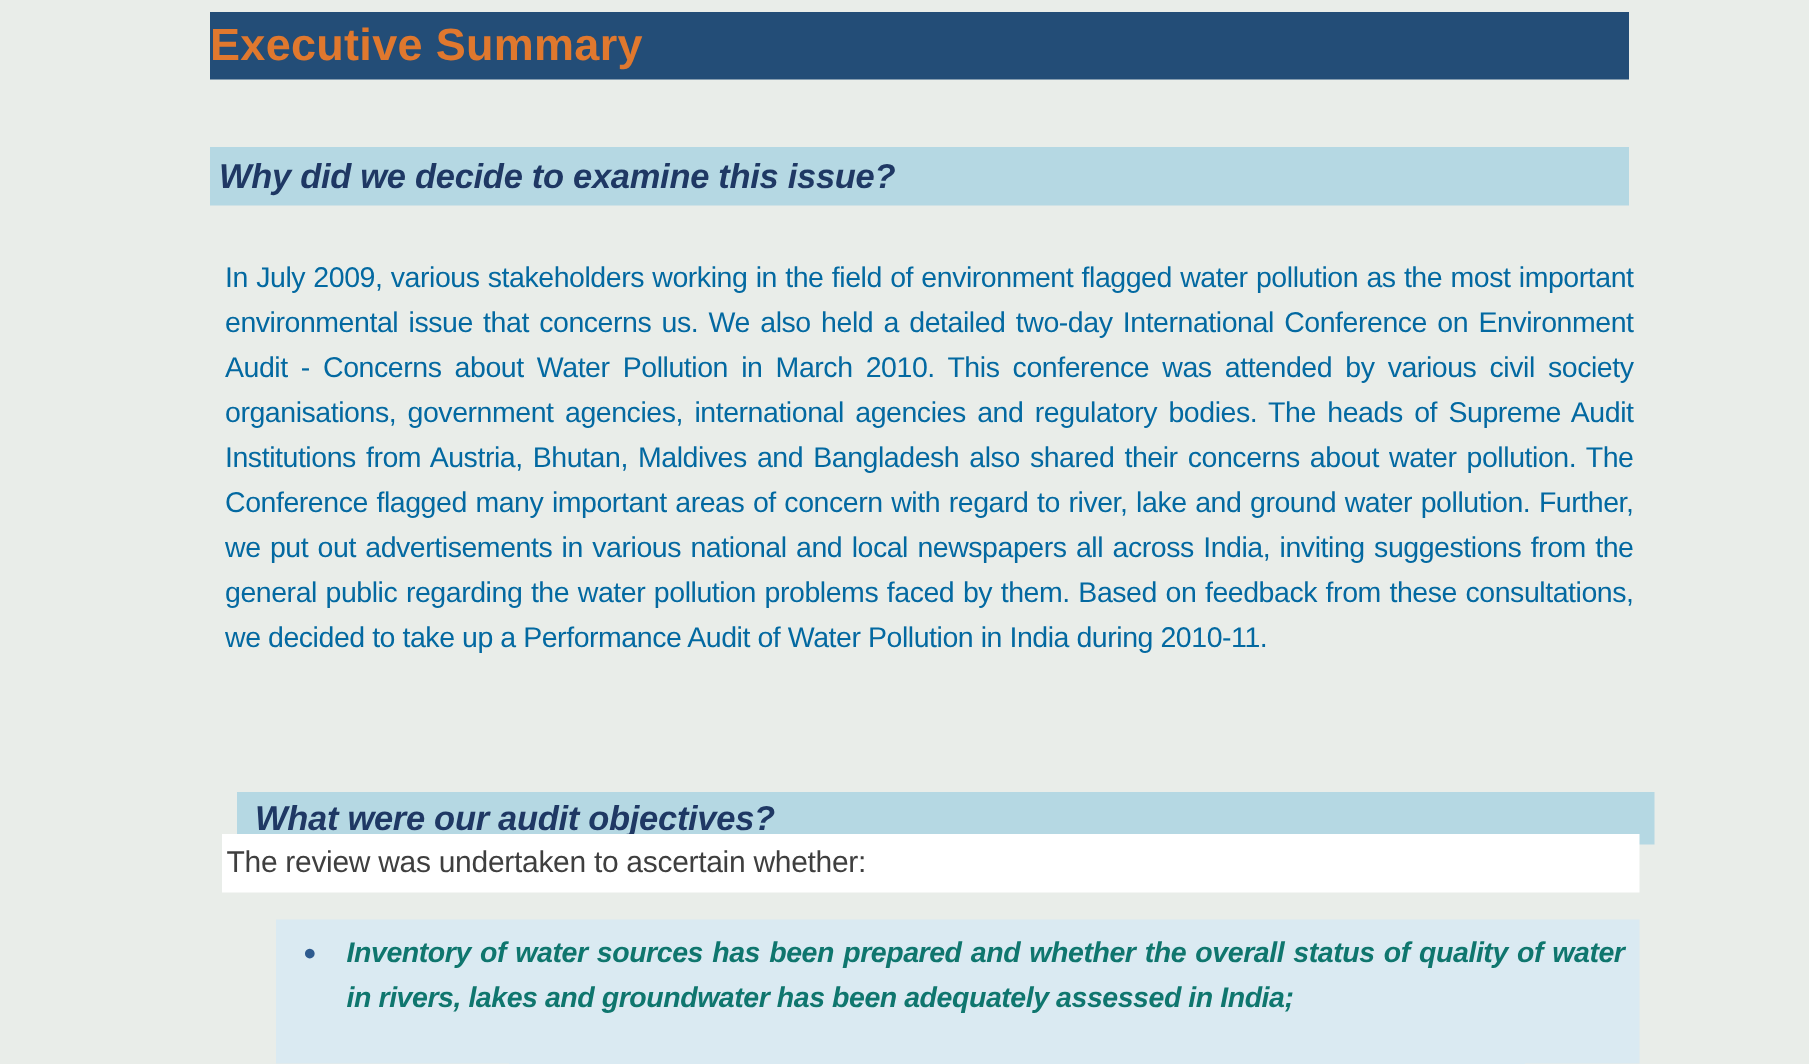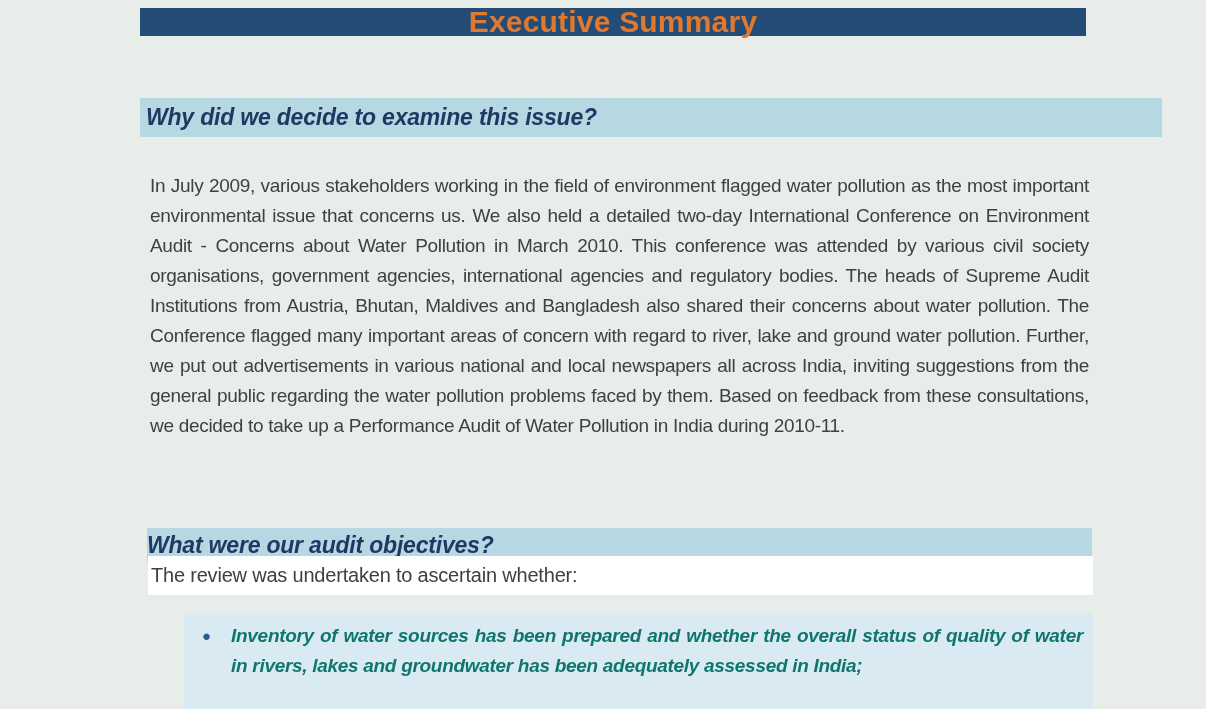--- a/index.html
+++ b/index.html
@@ -12,25 +12,24 @@
     position: relative;
     overflow: hidden;
     background: #E9EDE9;
     font-family: "Liberation Sans", sans-serif;
   }
   .title-bar {
     position: absolute;
     left: 140px;
     top: 8px;
     width: 946px;
-    height: 28px;
+    height: 45px;
     background: #234D77;
     display: flex;
     align-items: center;
-    justify-content: center;
   }
   .title-bar .title-text {
     color: #E0782E;
     font-weight: bold;
     font-size: 30px;
     letter-spacing: 0.2px;
   }
   .section-heading {
     position: absolute;
     background: #B5D8E3;
@@ -41,37 +40,37 @@
   .section-heading .heading-text {
     color: #1F3864;
     font-weight: bold;
     font-style: italic;
     font-size: 23px;
     letter-spacing: -0.2px;
   }
   .heading-why {
     left: 140px;
     top: 98px;
-    width: 1022px;
+    width: 946px;
     height: 39px;
     padding-left: 6px;
   }
   .heading-objectives {
-    left: 147px;
+    left: 158px;
     top: 528px;
     width: 945px;
     height: 35px;
-    padding-left: 0;
+    padding-left: 12px;
   }
   .body-paragraph {
     position: absolute;
     left: 150px;
     top: 171px;
     width: 939px;
-    color: #404040;
+    color: #0369a1;
     font-size: 19px;
     line-height: 30px;
     text-align: justify;
     letter-spacing: -0.3px;
   }
   .intro-bar {
     position: absolute;
     left: 148px;
     top: 556px;
     width: 945px;

